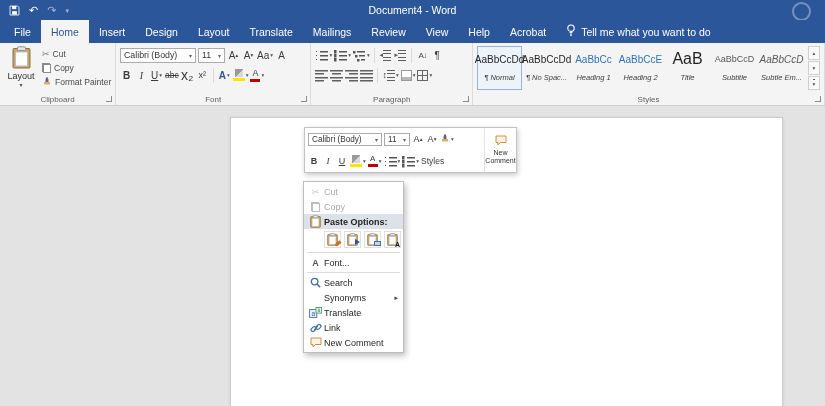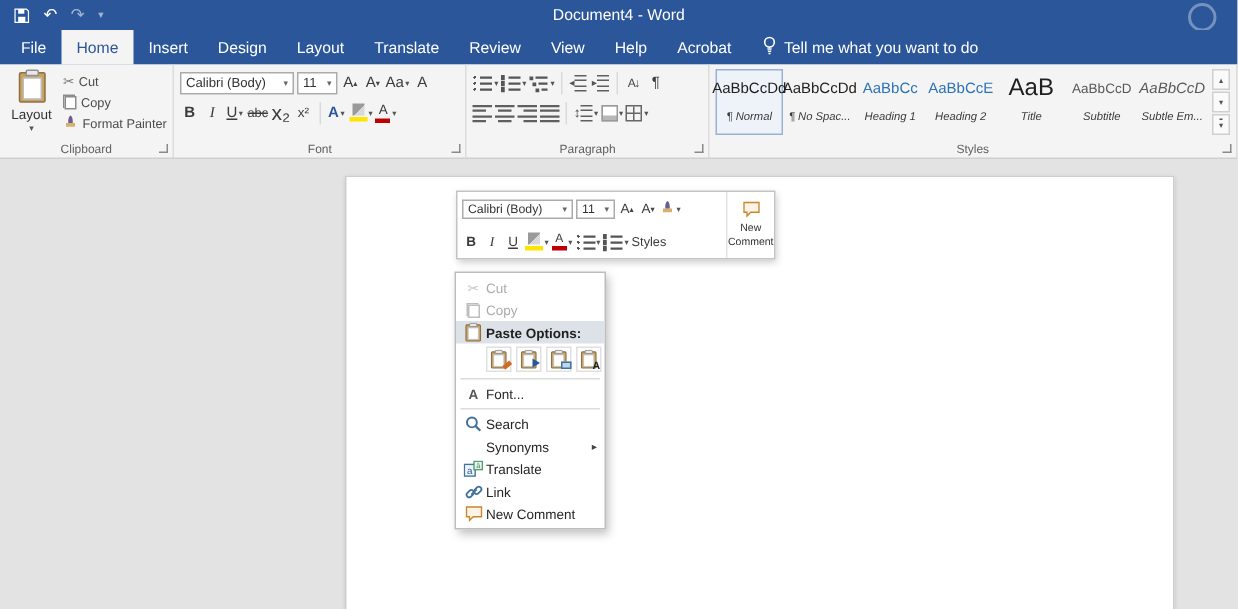--- a/index.html
+++ b/index.html
@@ -139,20 +139,21 @@
   <div class="overlay-ring"></div>
 </div>
 
 <div id="tabrow">
   <div class="tab">File</div>
   <div class="tab active">Home</div>
   <div class="tab">Insert</div>
   <div class="tab">Design</div>
   <div class="tab">Layout</div>
   <div class="tab">Translate</div>
+  <div class="tab">Mailings</div>
   <div class="tab">Review</div>
   <div class="tab">View</div>
   <div class="tab">Help</div>
   <div class="tab">Acrobat</div>
   <div class="tellme">
     <span><svg width="10" height="13" viewBox="0 0 10 13">
           <circle cx="5" cy="4.2" r="3.2" fill="none" stroke="#fff" stroke-width="1.1"></circle>
           <path d="M3.6 8.6h2.8M3.9 10.1h2.2M4.3 11.6h1.4" stroke="#fff" stroke-width="1"></path>
         </svg></span>
     <span>Tell me what you want to do</span>

